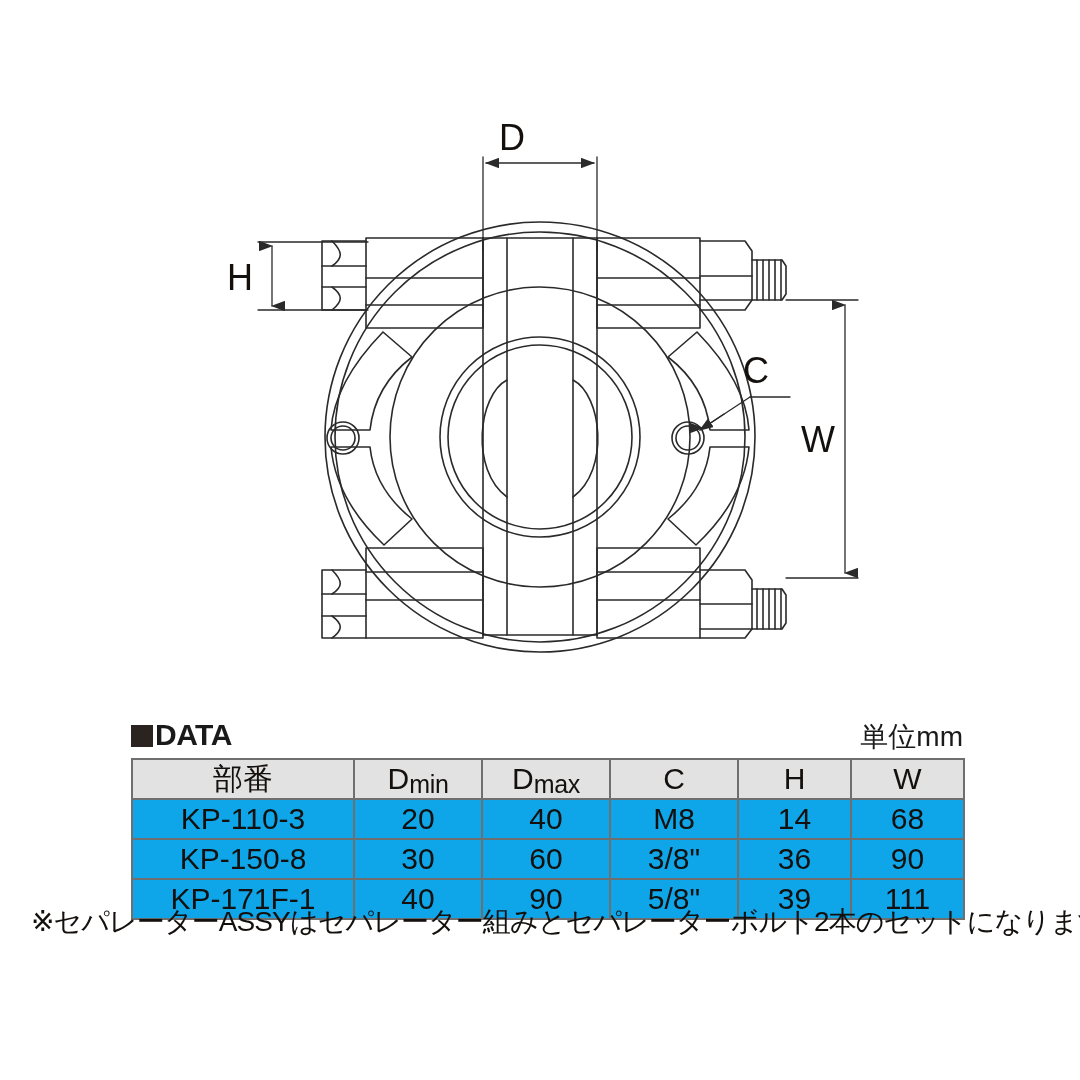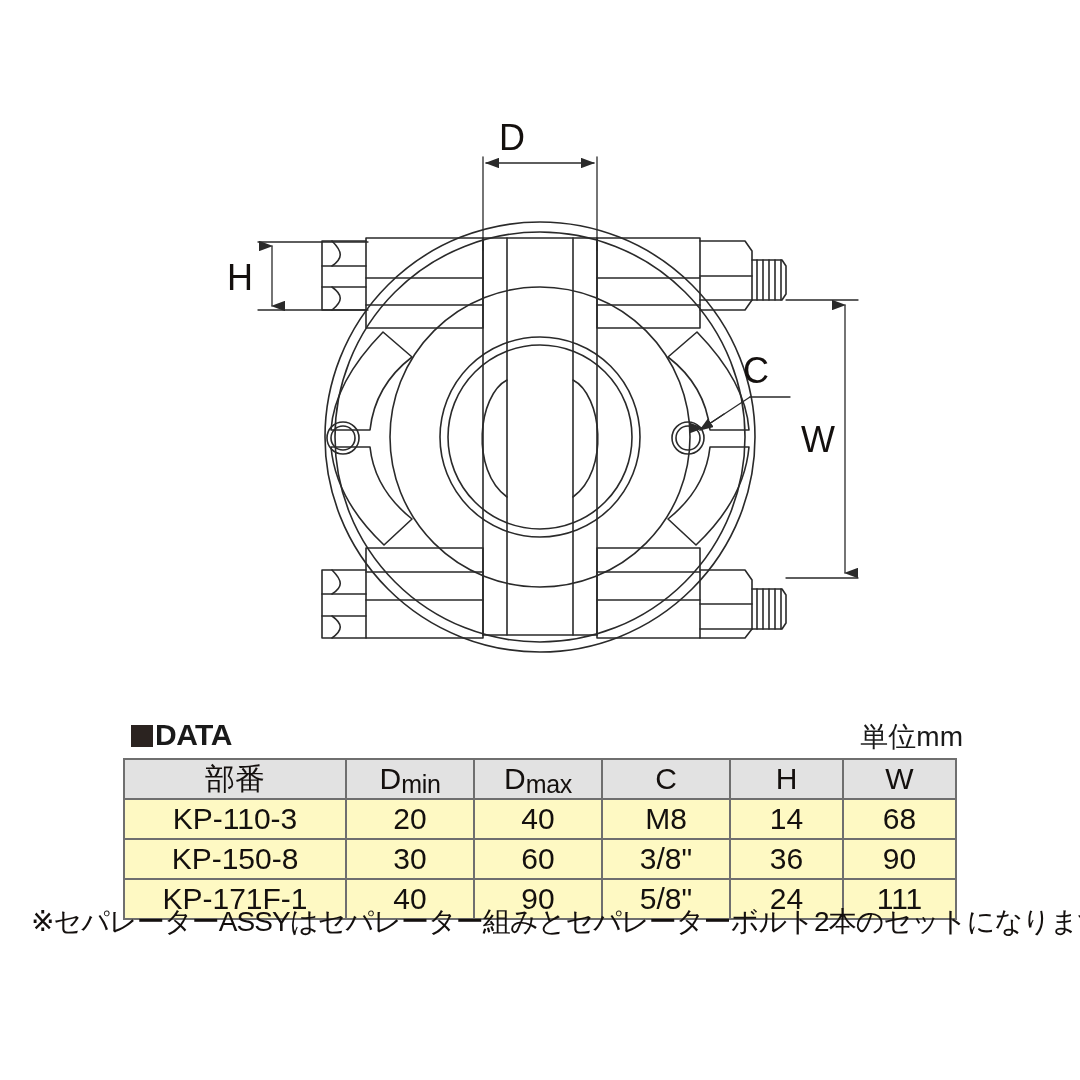--- a/index.html
+++ b/index.html
@@ -69,21 +69,21 @@
     position: absolute;
     right: 0;
     top: 6px;
     font-size: 28px;
     line-height: 26px;
     white-space: nowrap;
   }
 
   table.spec-table {
     position: absolute;
-    left: 110px;
+    left: 118px;
     top: 58px;
     width: 832px;
     border-collapse: collapse;
     table-layout: fixed;
   }
   table.spec-table th,
   table.spec-table td {
     border: 2px solid #6f6f6f;
     text-align: center;
     vertical-align: middle;
@@ -92,21 +92,21 @@
     height: 38px;
     padding: 0;
     font-weight: 400;
     color: #14100e;
   }
   table.spec-table thead th {
     background: #e2e2e2;
     font-weight: 400;
   }
   table.spec-table tbody td {
-    background: #fef9c3;
+    background: #0ea5e9;
   }
   .col-part  { width: 222px; }
   .col-dmin  { width: 128px; }
   .col-dmax  { width: 128px; }
   .col-c     { width: 128px; }
   .col-h     { width: 113px; }
   .col-w     { width: 113px; }
 
   .subidx {
     font-size: 25px;
@@ -357,20 +357,20 @@
         <td>60</td>
         <td>3/8"</td>
         <td>36</td>
         <td>90</td>
       </tr>
       <tr>
         <td>KP-171F-1</td>
         <td>40</td>
         <td>90</td>
         <td>5/8"</td>
-        <td>24</td>
+        <td>39</td>
         <td>111</td>
       </tr>
     </tbody>
   </table>
 
   <div class="footnote">※セパレーターASSYはセパレーター組みとセパレーターボルト2本のセットになります。</div>
 </div>
 
 </body></html>

